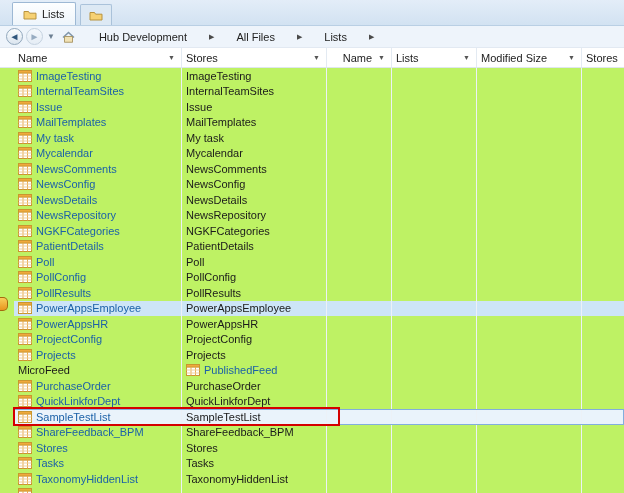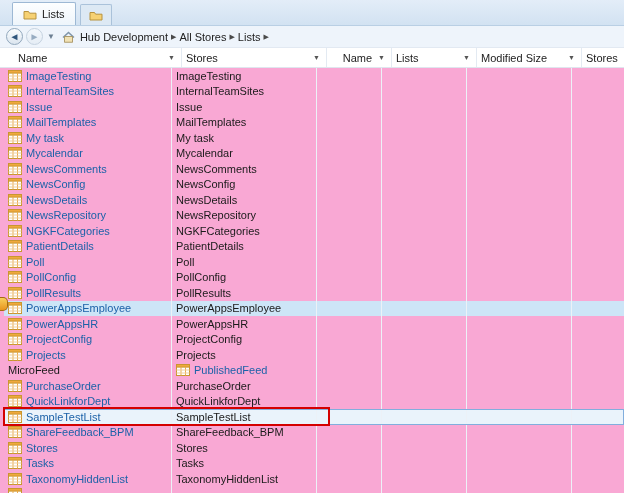--- a/index.html
+++ b/index.html
@@ -18,34 +18,34 @@
   .tab.ghost{background:#dde9f4;height:21px;margin-left:4px;padding:0 8px;border-color:#aac2da}
   
   .navbar{height:22px;background:#eef4fb;display:flex;align-items:center;
     padding:0 6px;border-bottom:1px solid #e2e9f2;gap:3px}
   .navbtn{width:17px;height:17px;border-radius:50%;border:1px solid #92a8bd;flex:0 0 auto;
     display:flex;align-items:center;justify-content:center;
     background:linear-gradient(#fbfdfe,#dbe5ef);font-size:10px;color:#2f5larger} 
   .navbtn{color:#2f567c;line-height:1}
   .navbtn.disabled{opacity:.45}
   .navdrop{font-size:8px;color:#6c7f92;margin:0 4px 0 1px}
-  .crumb{display:flex;align-items:center;gap:3px;color:#222}
+  .crumb{display:flex;align-items:center;gap:22px;color:#222}
   .crumb .seg{white-space:nowrap}
   .sep{font-size:7px;color:#4a4a4a}
   .homeicon{display:flex;align-items:center;margin-right:2px}
   
   .header{display:grid;grid-template-columns:168px 145px 65px 85px 105px 1fr;
     height:20px;padding-left:14px;border-bottom:1px solid #dfe6ee;align-items:stretch;background:#fff}
   .hcell{display:flex;align-items:center;justify-content:space-between;
     padding:0 6px 0 4px;border-right:1px solid #e3eaf2;color:#222;overflow:hidden;white-space:nowrap}
   .hcell.right{justify-content:flex-end;gap:6px}
   .hcell.last{border-right:none}
   .arr{font-size:7px;color:#555;flex:0 0 auto}
   
-  .rows{padding-left:4px;position:relative;height:425px;overflow:hidden;background:#f9a8d4}
+  .rows{padding-left:14px;position:relative;height:425px;overflow:hidden;background:#bef264}
   .row{display:grid;grid-template-columns:168px 145px 65px 85px 105px 1fr;
     height:15.5px;position:relative}
   .cell{height:100%;display:flex;align-items:center;padding:0 4px;
     border-right:1px solid #ecf1f7;overflow:hidden;white-space:nowrap}
   .cell.last{border-right:none}
   .cell.name{gap:4px;color:var(--name_link)}
   .licon{display:flex;align-items:center;flex:0 0 auto}
   .row.highlight{background:var(--row_hover)}
   .row.selected{background:var(--selected_bg);outline:1px solid var(--selected_border);outline-offset:-1px}
   .redbox{position:absolute;left:-1px;top:-2px;width:327px;height:19px;
@@ -83,21 +83,21 @@
 
   <div class="crumb">
     <span class="homeicon">
       <svg width="13" height="12" viewBox="0 0 13 12">
         <path d="M6.5 0.5 L12.5 6 L11.4 7 L6.5 2.6 L1.6 7 L0.5 6 Z" fill="#8096aa"></path>
         <rect x="2.6" y="5.6" width="7.8" height="5.6" fill="#f1e2b5" stroke="#9f8850" stroke-width="0.8"></rect>
       </svg>
     </span>
     <span class="seg">Hub Development</span>
     <span class="sep">▶</span>
-    <span class="seg">All Stores</span>
+    <span class="seg">All Files</span>
     <span class="sep">▶</span>
     <span class="seg">Lists</span>
     <span class="sep">▶</span>
   </div>
 </div>
 
 <div class="header">
   <div class="hcell">
     <span>Name</span>
     <span class="arr">▼</span>

